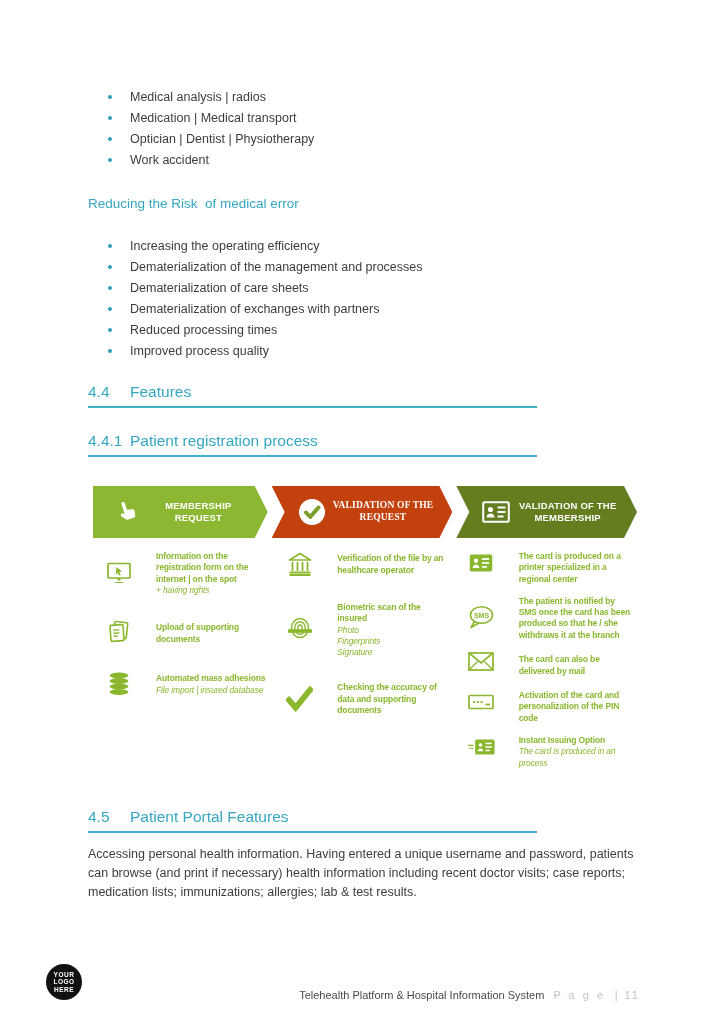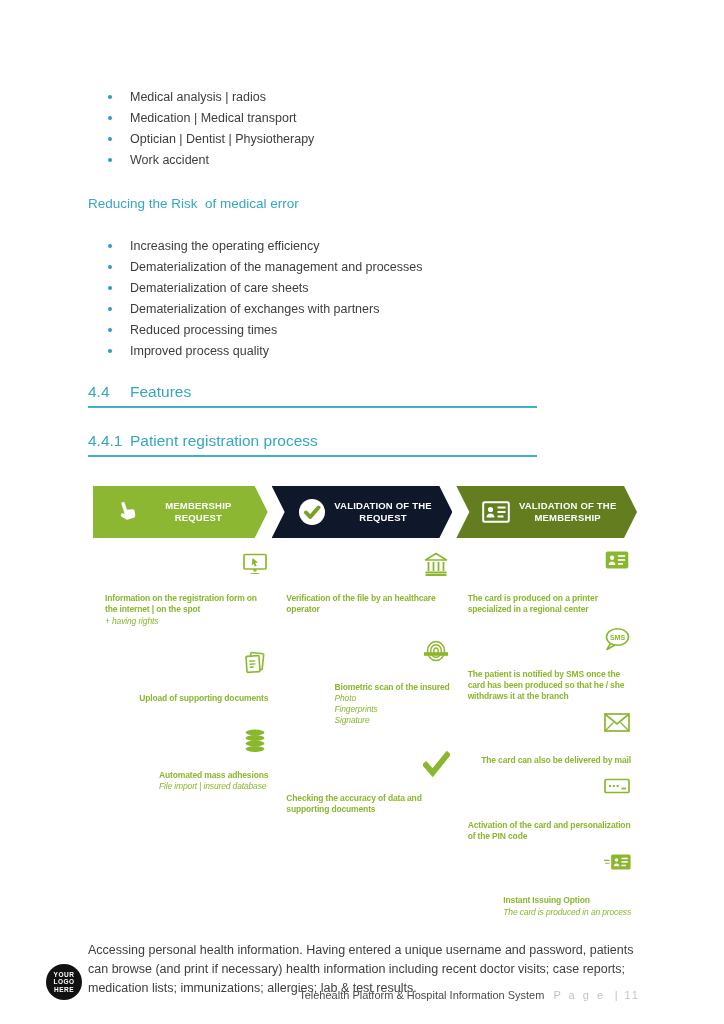--- a/index.html
+++ b/index.html
@@ -28,21 +28,21 @@
   .steps { display:flex; gap:4px;align-items:flex-end; }
   .step { flex:1 1 0; height:52px; display:flex; align-items:center; color:#fff; }
   .step-head { clip-path:polygon(0 0, calc(100% - 13px) 0, 100% 50%, calc(100% - 13px) 100%, 0 100%); padding-left:18px; }
   .step-mid  { clip-path:polygon(0 0, calc(100% - 13px) 0, 100% 50%, calc(100% - 13px) 100%, 0 100%, 13px 50%); padding-left:24px; }
   .step-icon { width:32px; height:32px; flex:0 0 auto; display:flex; align-items:center; justify-content:center; }
   .step-label { flex:1; text-align:center; font-size:9.5px; font-weight:bold; line-height:1.25; letter-spacing:.2px; padding:0 18px 0 4px; }
 
   
   .columns { display:flex; margin-top:13px; margin-left:5px; width:544px; min-height:192px; }
   .col { flex:1 1 0; padding-left:12px; padding-right:6px; }
-  .pitem { display:flex; gap:15px; align-items:flex-end;flex-direction:column; }
+  .pitem { display:flex; gap:24px; align-items:center; }
   .col-a .pitem, .col-b .pitem { margin-bottom:24px; }
   .col-c .pitem { margin-bottom:11px; }
   .pitem .picon { width:27px; height:27px; flex:0 0 auto; display:flex; align-items:flex-start; justify-content:center; }
   .ptext { font-size:8.5px; line-height:1.33; letter-spacing:-.15px; color:#8bb72f; }
   .ptitle { font-weight:bold; }
   .psub { font-style:italic; font-weight:400; }
 
   
   .para { font-size:12.5px; line-height:19px; color:#3d3d3d; width:549px; }
   .para1 { margin-top:8px; }
@@ -127,21 +127,21 @@
 
         <div class="step step-head" style="background-color: rgb(140, 183, 51);">
           <span class="step-icon">
             <svg width="26" height="26" viewBox="0 0 24 24" style="transform:rotate(-18deg)">
               <path fill="#ffffff" d="M9.4 3.6c0-.9.7-1.6 1.6-1.6s1.6.7 1.6 1.6V10l4.9 1.1c1 .2 1.7 1.2 1.5 2.2l-.7 3.9c-.2 1-1.1 1.8-2.1 1.8h-5.3c-.6 0-1.2-.3-1.6-.7l-3.3-3.6c-.6-.7-.6-1.8.1-2.4.7-.7 1.8-.6 2.4.1l.9 1V3.6z"></path>
             </svg>
           </span>
           <span class="step-label">MEMBERSHIP REQUEST</span>
         </div>
 
-        <div class="step step-mid" style="background-color: #0f172a;">
+        <div class="step step-mid" style="background-color: #c2410c; font-family: Liberation Serif, serif;">
           <span class="step-icon">
             <svg width="28" height="28" viewBox="0 0 28 28">
               <circle cx="14" cy="14" r="13" fill="#ffffff"></circle>
               <path d="M8 14.5 L12.2 19 L20.5 9.5" fill="none" stroke="#7ba02a" stroke-width="4" stroke-linecap="round" stroke-linejoin="round"></path>
             </svg>
           </span>
           <span class="step-label">VALIDATION OF THE REQUEST</span>
         </div>
 
         <div class="step step-mid" style="background-color: rgb(99, 125, 31);">
@@ -315,20 +315,24 @@
           </span>
           <div class="ptext">
             <div class="ptitle">Instant Issuing Option</div>
             <div class="psub">The card is produced in an process</div>
           </div>
         </div>
       </div>
 
     </div>
 
+    <div class="h2 h2-45">
+      <span class="hnum">4.5</span>
+      <span>Patient Portal Features</span>
+    </div>
 
     <p class="para para2">Accessing personal health information. Having entered a unique username and password, patients can browse (and print if necessary) health information including recent doctor visits; case reports; medication lists; immunizations; allergies; lab &amp; test results.</p>
 
   </div>
 
   <div class="footer-logo">
     <span>YOUR</span>
     <span>LOGO</span>
     <span>HERE</span>
   </div>

